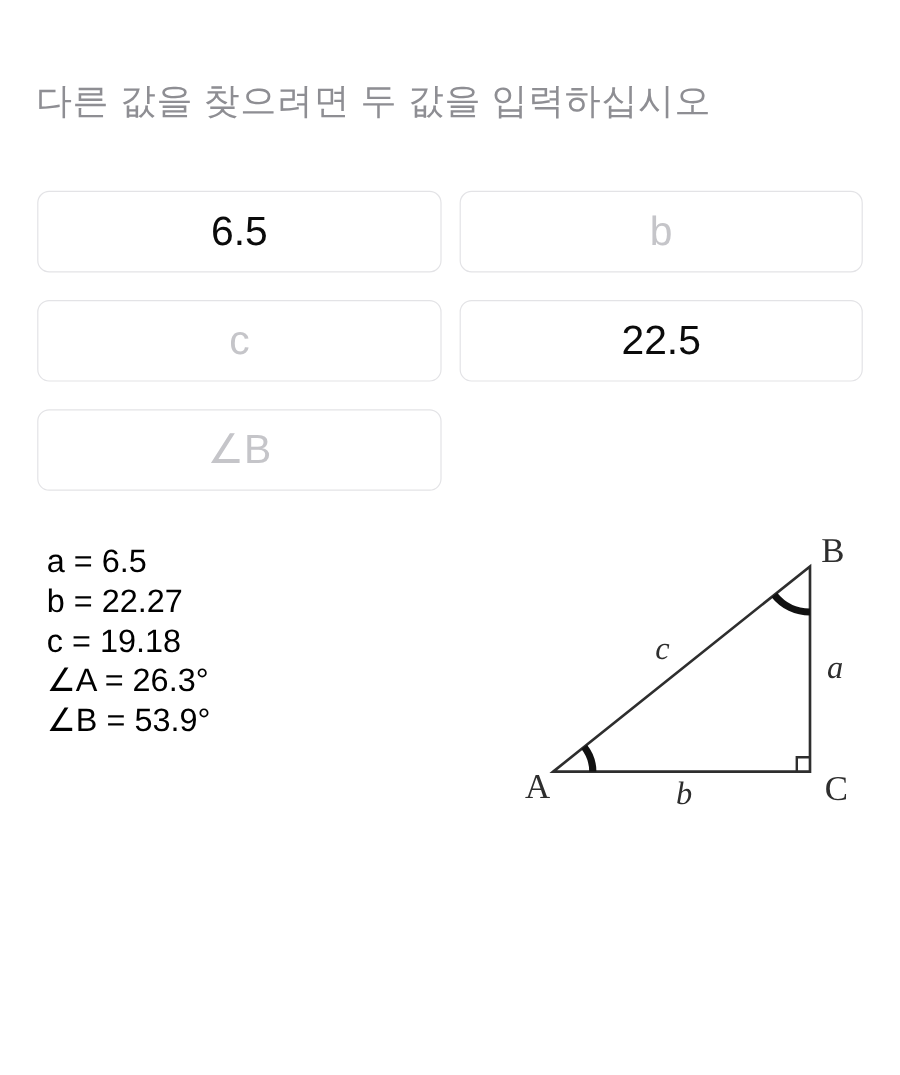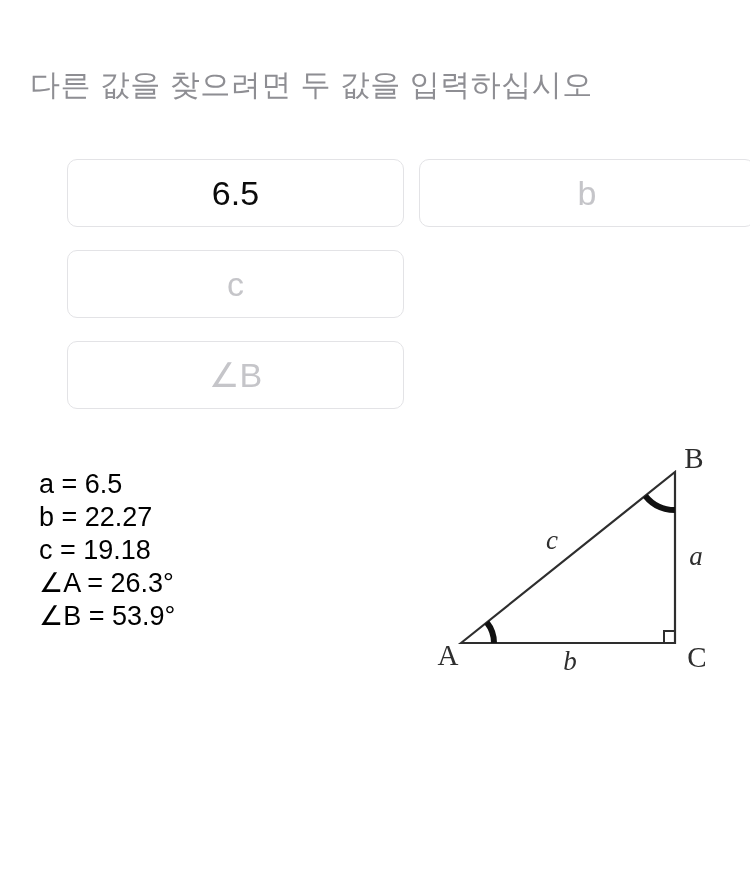--- a/index.html
+++ b/index.html
@@ -32,40 +32,38 @@
     height: 68px;
     border: 1px solid #e3e3e6;
     border-radius: 10px;
     background: #ffffff;
     text-align: center;
     font-family: "Liberation Sans", "DejaVu Sans", sans-serif;
     font-size: 34px;
     color: #0b0b0b;
     padding: 0 10px;
     outline: none;
-    margin-left: 36px;
   }
   .field::placeholder {
     color: #c5c5c9;
     opacity: 1;
   }
   .col-left  { left: 31px;  width: 337px; }
   .col-right { left: 383px; width: 336px; }
   .row-1 { top: 159px; }
   .row-2 { top: 250px; }
   .row-3 { top: 341px; }
   .results {
     position: absolute;
     left: 39px;
     top: 452px;
     font-size: 27px;
     line-height: 33px;
     color: #000000;
     font-family: "Liberation Sans", "DejaVu Sans", sans-serif;
-    margin-top: 16px;
   }
   .triangle-wrap {
     position: absolute;
     left: 430px;
     top: 440px;
     width: 300px;
     height: 250px;
   }
   .tri-vertex-label {
     font-family: "Liberation Serif", "DejaVu Serif", serif;
@@ -85,20 +83,21 @@
 <div class="screen">
 
   <div class="instruction">다른 값을 찾으려면 두 값을 입력하십시오</div>
 
   <input class="field col-left row-1" type="text" value="6.5" style="">
 
   <input class="field col-right row-1" type="text" placeholder="b" style="">
 
   <input class="field col-left row-2" type="text" placeholder="c" style="">
 
+  <input class="field col-right row-2" type="text" value="22.5" style="">
 
   <input class="field col-left row-3" type="text" placeholder="∠B" style="">
 
   <div class="results">
     <div>a = 6.5</div>
     <div>b = 22.27</div>
     <div>c = 19.18</div>
     <div>∠A = 26.3°</div>
     <div>∠B = 53.9°</div>
   </div>

